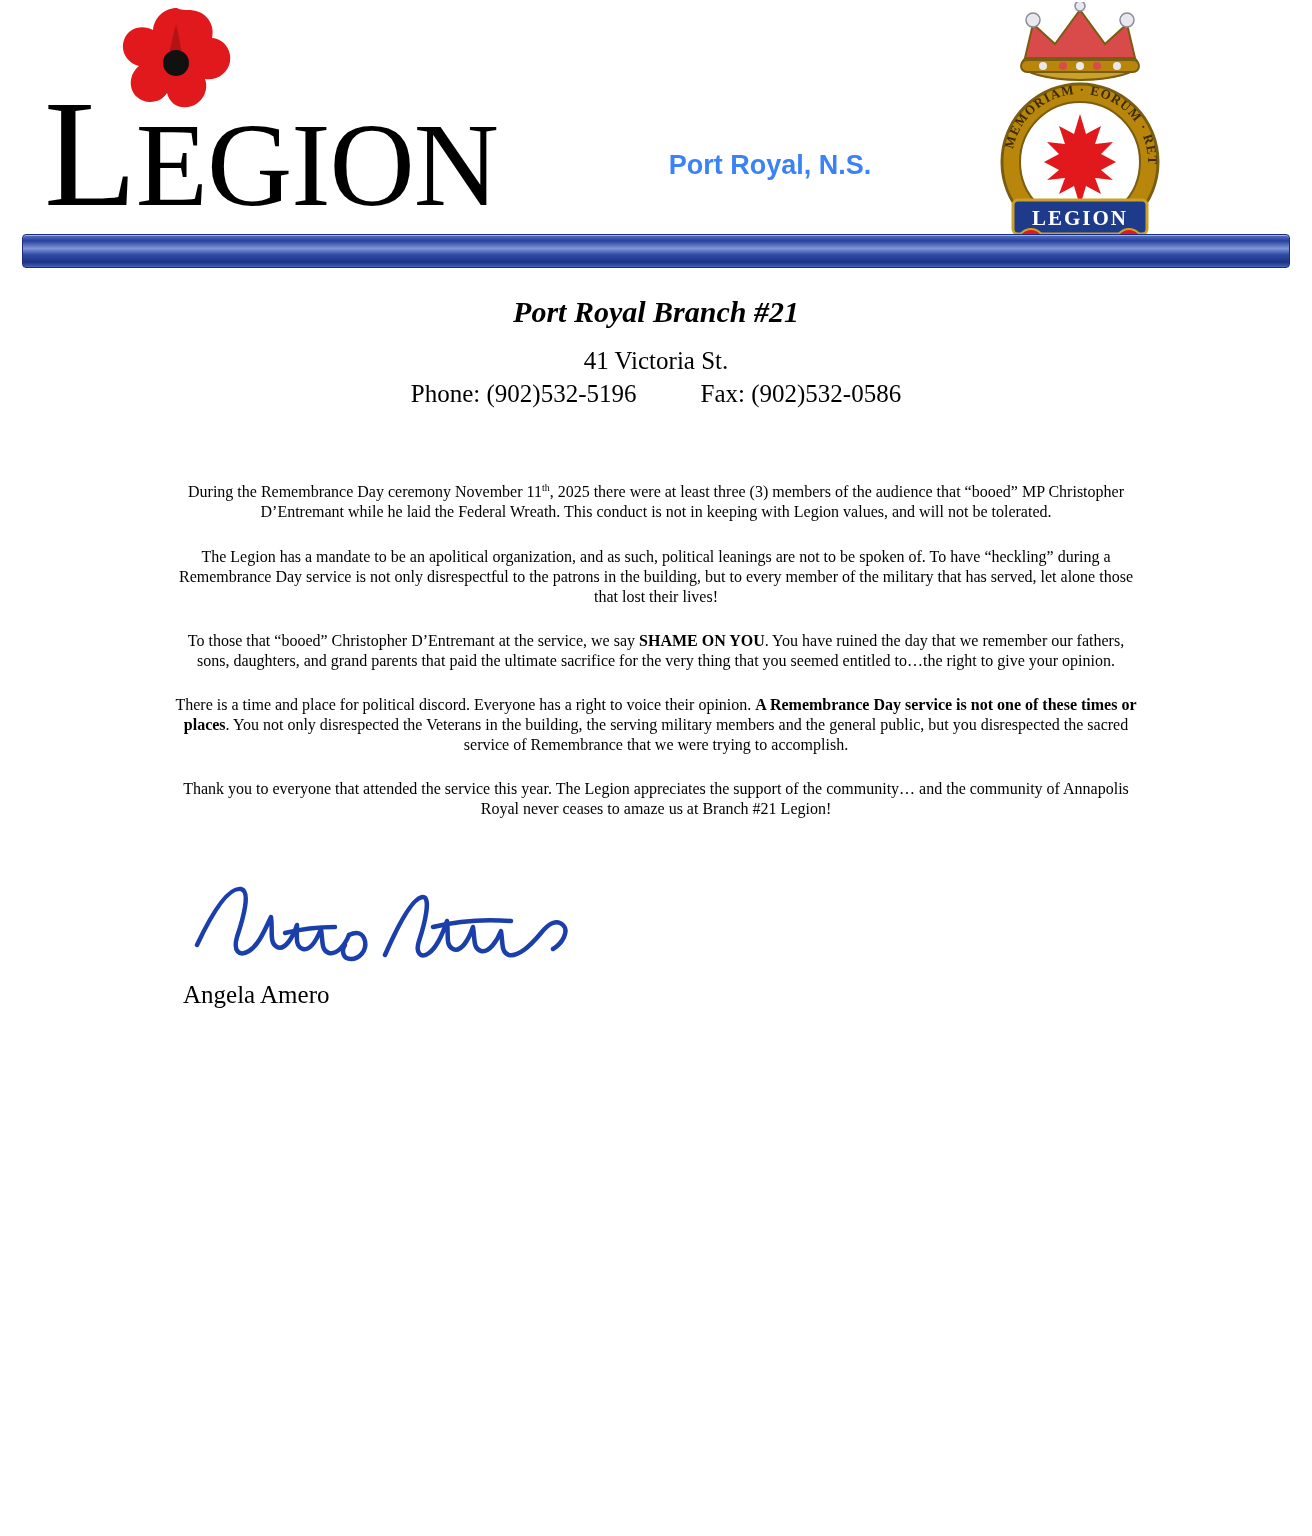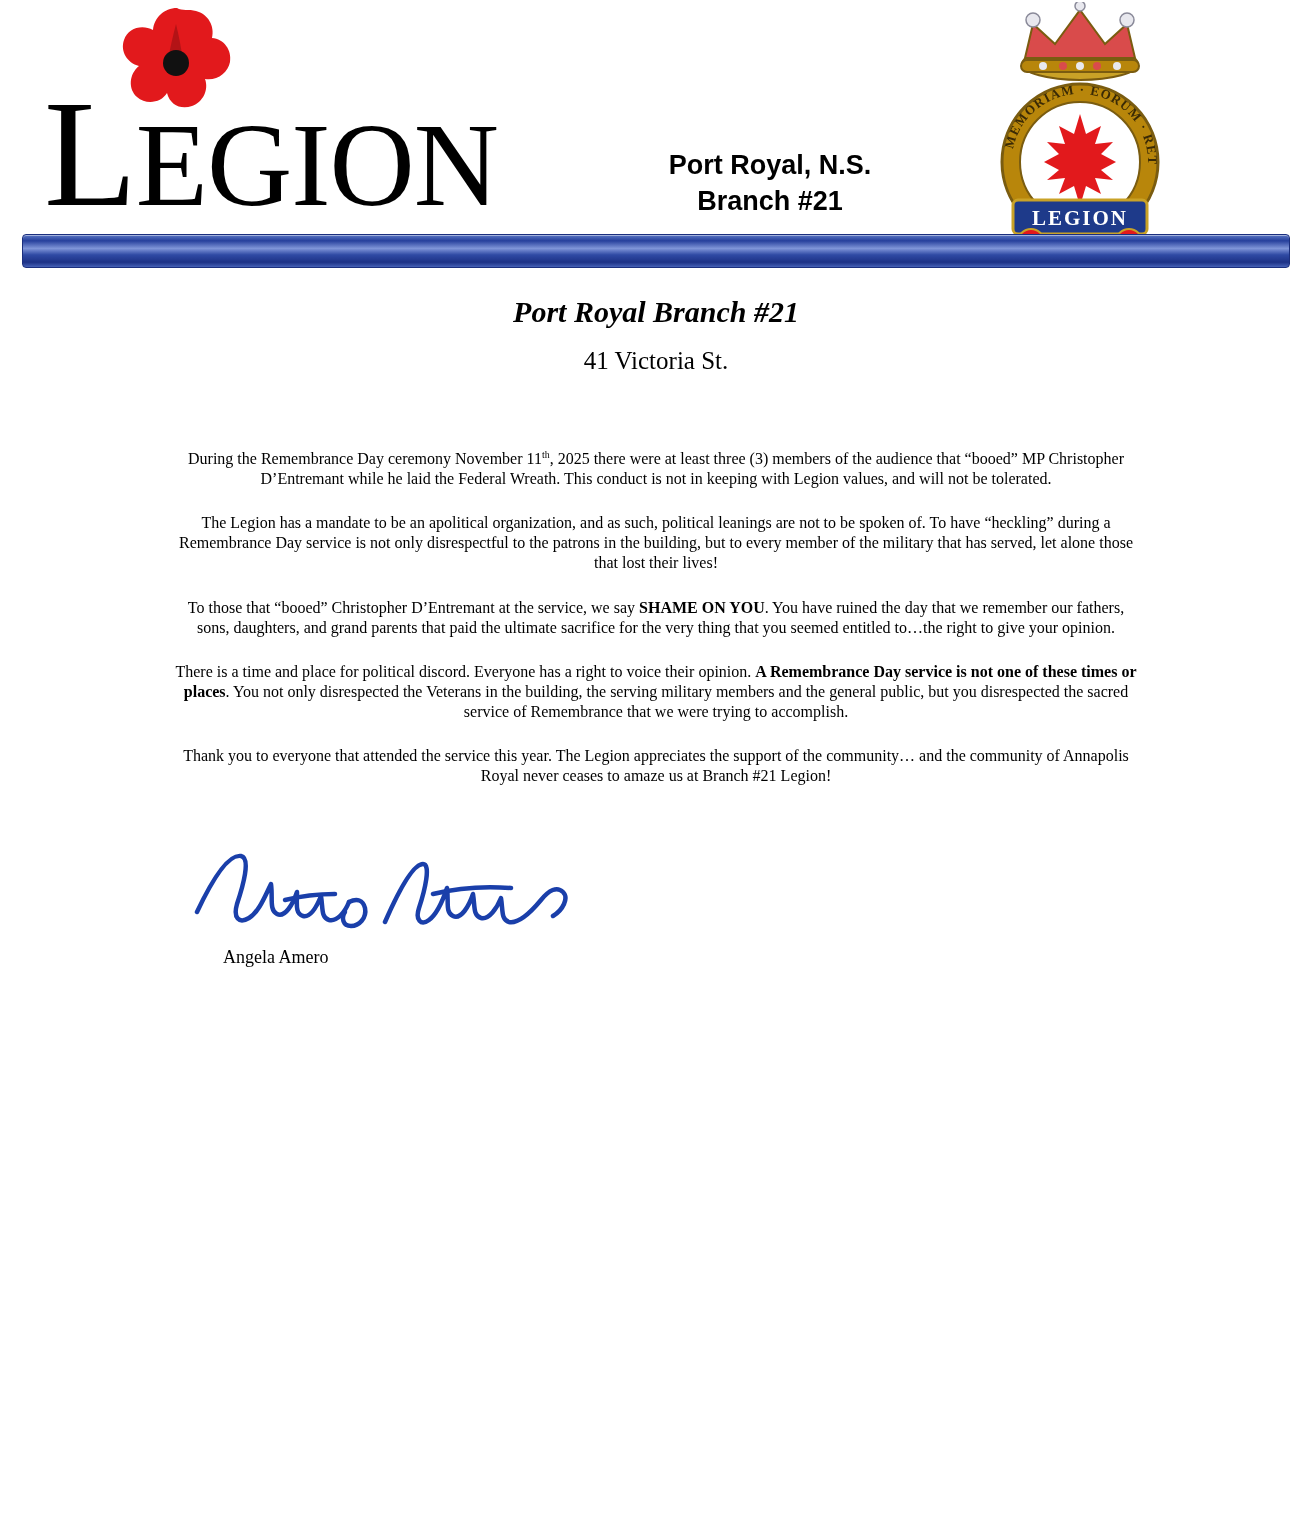--- a/index.html
+++ b/index.html
@@ -49,21 +49,21 @@
   .branch-line {
     position: absolute;
     left: 600px;
     top: 148px;
     width: 340px;
     text-align: center;
     font-family: "Liberation Sans", sans-serif;
     font-weight: bold;
     font-size: 27px;
     line-height: 1.32;
-    color: #000000;
+    color: #3b82f6;
   }
   .crest {
     position: absolute;
     left: 985px;
     top: 2px;
     width: 190px;
     height: 276px;
   }
 
   
@@ -128,23 +128,22 @@
   }
   .signature-svg {
     position: absolute;
     left: 10px;
     top: 0;
   }
   .signoff {
     position: absolute;
     left: 8px;
     top: 108px;
-    font-size: 18px;
+    font-size: 25px;
     line-height: 1.28;
-    margin-left: 40px;
   }
 </style>
 </head>
 <body>
 
 <div class="letterhead">
 
   <svg class="poppy" viewBox="0 0 118 104">
     <path d="M59 2 C46 2 36 12 35 24 C24 18 10 22 6 34 C2 45 9 57 21 60
              C11 68 10 83 19 91 C28 99 43 97 49 87 C52 99 63 104 74 100
@@ -153,21 +152,20 @@
     <path d="M58 18 C55 30 52 42 50 54 C54 56 60 56 65 54 C63 42 61 30 58 18 Z" fill="#8d0f12" opacity="0.55"></path>
     <circle cx="58" cy="57" r="13" fill="#111111"></circle>
   </svg>
 
   <div class="legion-wordmark">
     <span class="cap">L</span><span>EGION</span>
   </div>
 
   <div class="branch-line">
     <div>Port Royal, N.S.</div>
-    <div>Branch #21</div>
   </div>
 
   <svg class="crest" viewBox="0 0 190 276">
 
     <g>
       <ellipse cx="95" cy="62" rx="58" ry="16" fill="#c9a227" stroke="#7a5c10" stroke-width="2"></ellipse>
       <path d="M40 56 L48 22 L70 42 L95 8 L120 42 L142 22 L150 56 Z" fill="#d94b4b" stroke="#7a5c10" stroke-width="2"></path>
       <circle cx="48" cy="18" r="7" fill="#e8e8ee" stroke="#8a8a99" stroke-width="1.5"></circle>
       <circle cx="142" cy="18" r="7" fill="#e8e8ee" stroke="#8a8a99" stroke-width="1.5"></circle>
       <circle cx="95" cy="4" r="5" fill="#e8e8ee" stroke="#8a8a99" stroke-width="1.5"></circle>
@@ -203,20 +201,23 @@
     <circle cx="144" cy="240" r="4" fill="#111"></circle>
     <path d="M60 238 L130 238 L126 252 L64 252 Z" fill="#b8860b" opacity="0.9"></path>
   </svg>
 </div>
 
 <div class="divider-bar"></div>
 
 <div class="address-block">
   <div class="address-title">Port Royal Branch #21</div>
   <div class="address-line">41 Victoria St.</div>
+  <div class="phone-line">
+    <span>Phone: (902)532-5196</span><span class="gap"></span><span>Fax: (902)532-0586</span>
+  </div>
 </div>
 
 <div class="letter-body">
 
   <p><span>During the Remembrance Day ceremony November 11</span><sup>th</sup><span>, 2025 there were at least three (3) members of the audience that “booed” MP Christopher D’Entremant while he laid the Federal Wreath.  This conduct is not in keeping with Legion values, and will not be tolerated.</span></p>
 
   <p>The Legion has a mandate to be an apolitical organization, and as such, political leanings are not to be spoken of.  To have “heckling” during a Remembrance Day service is not only disrespectful to the patrons in the building, but to every member of the military that has served, let alone those that lost their lives!</p>
 
   <p><span>To those that “booed” Christopher D’Entremant at the service, we say </span><span class="b">SHAME ON YOU</span><span>.  You have ruined the day that we remember our fathers, sons, daughters, and grand parents that paid the ultimate sacrifice for the very thing that you seemed entitled to…the right to give your opinion.</span></p>
 

